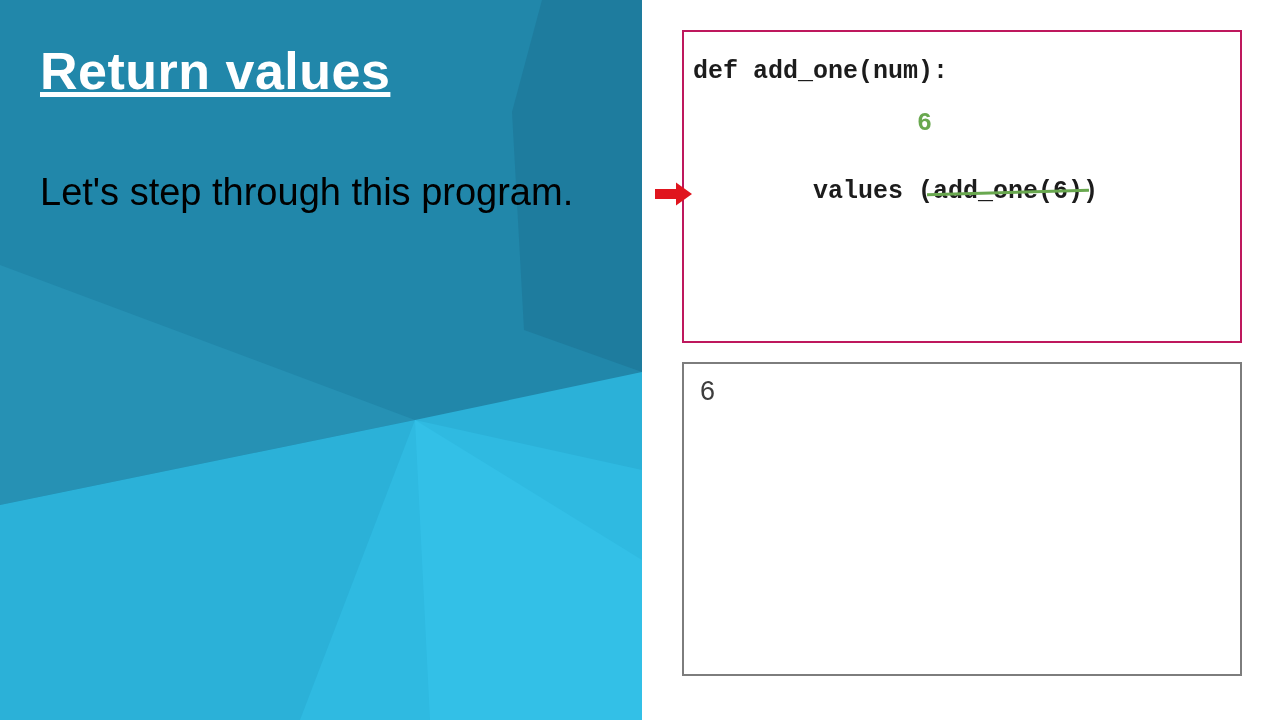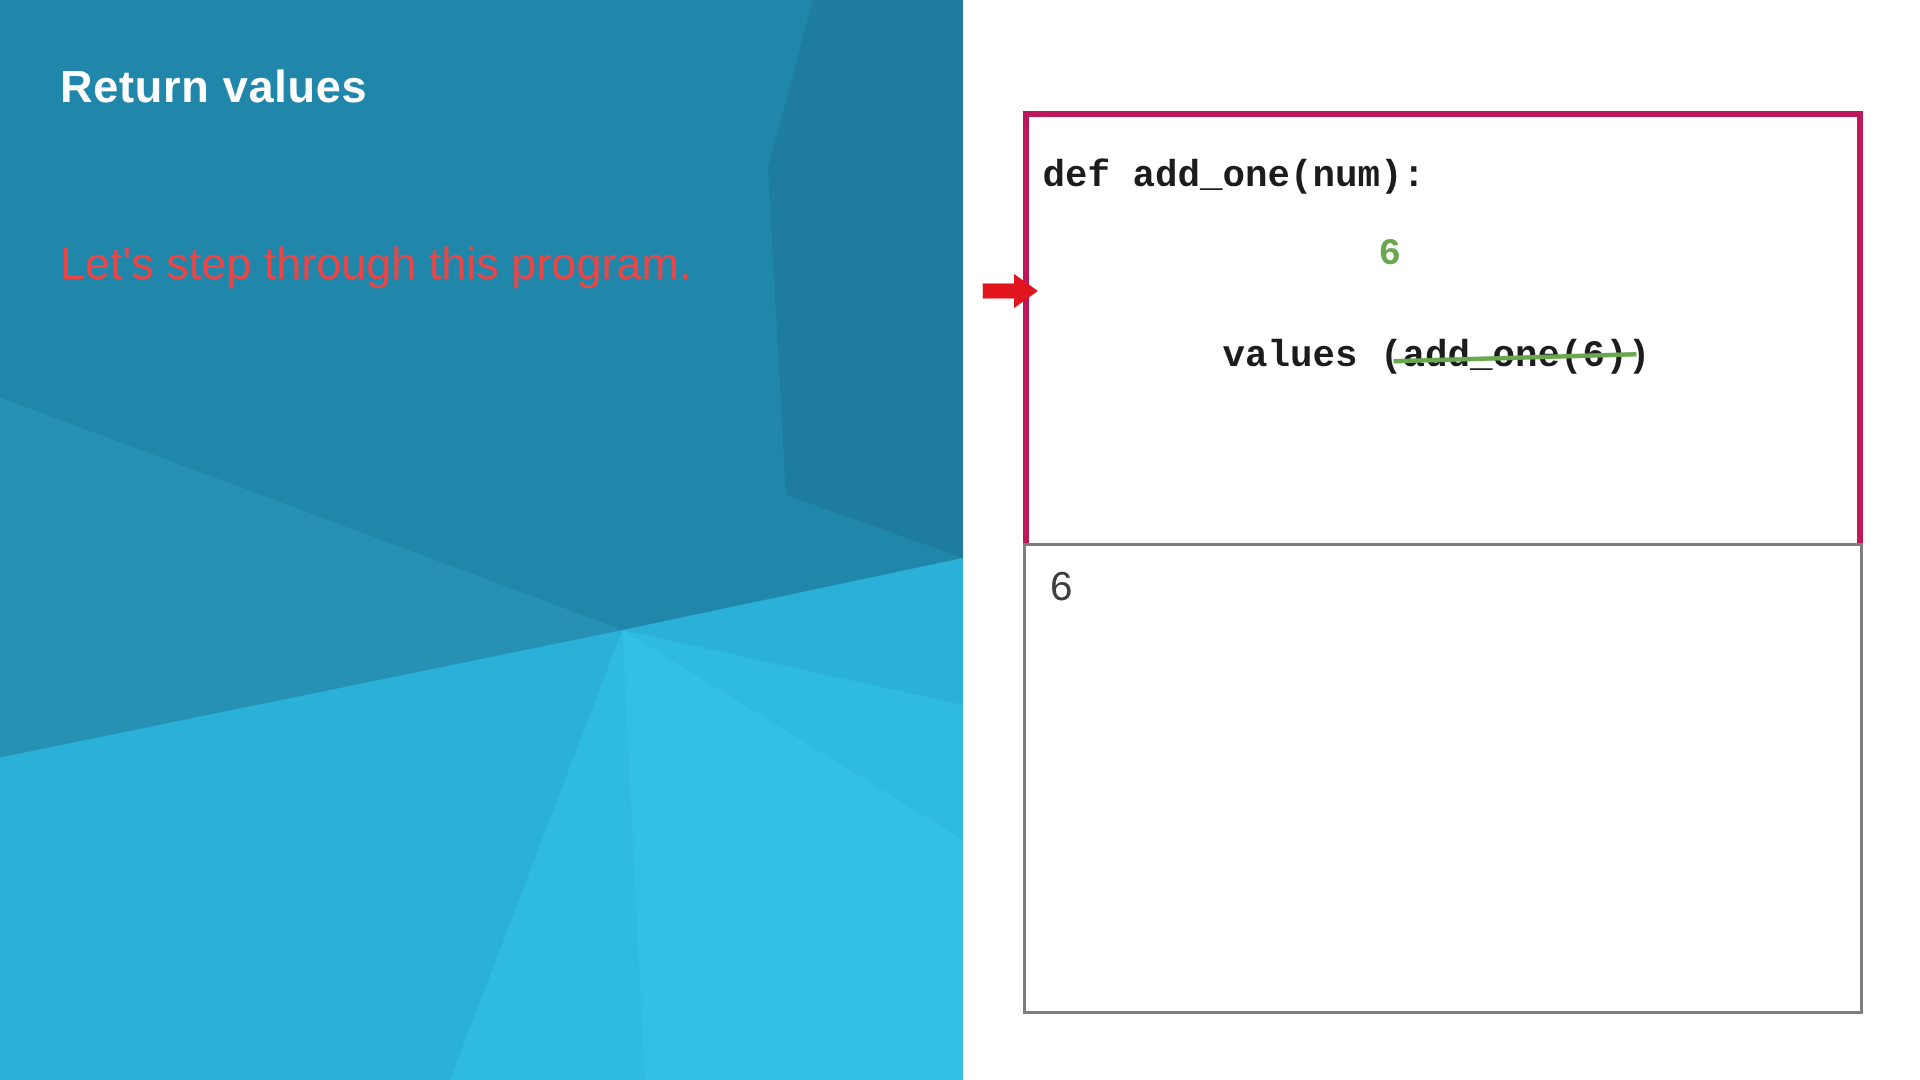--- a/index.html
+++ b/index.html
@@ -24,44 +24,44 @@
     width: 642px; height: 720px;
     overflow: hidden;
   }
   .teal-panel svg { display: block; }
 
   .slide-title {
     position: absolute;
     left: 40px; top: 42px;
     width: 560px;
     color: #ffffff;
-    font-size: 30px;
+    font-size: 52px;
     font-weight: 700;
     letter-spacing: 0.5px;
     line-height: 1.15;
+    text-decoration: underline;
   }
   .slide-subtitle {
     position: absolute;
-    left: 40px; top: 157px;
+    left: 40px; top: 168px;
     width: 580px;
-    color: #ef4444;
-    font-size: 30px;
+    color: #000000;
+    font-size: 38px;
     font-weight: 400;
     line-height: 1.3;
   }
 
   
   .code-box {
     position: absolute;
     left: 682px; top: 30px;
     width: 560px; height: 313px;
     box-sizing: border-box;
     background: #ffffff;
-    border: 4px solid #be185d;
-    margin-top: 44px;
+    border: 2px solid #be185d;
   }
   .output-box {
     position: absolute;
     left: 682px; top: 362px;
     width: 560px; height: 314px;
     box-sizing: border-box;
     background: #ffffff;
     border: 2px solid #7d7d7d;
   }
 

